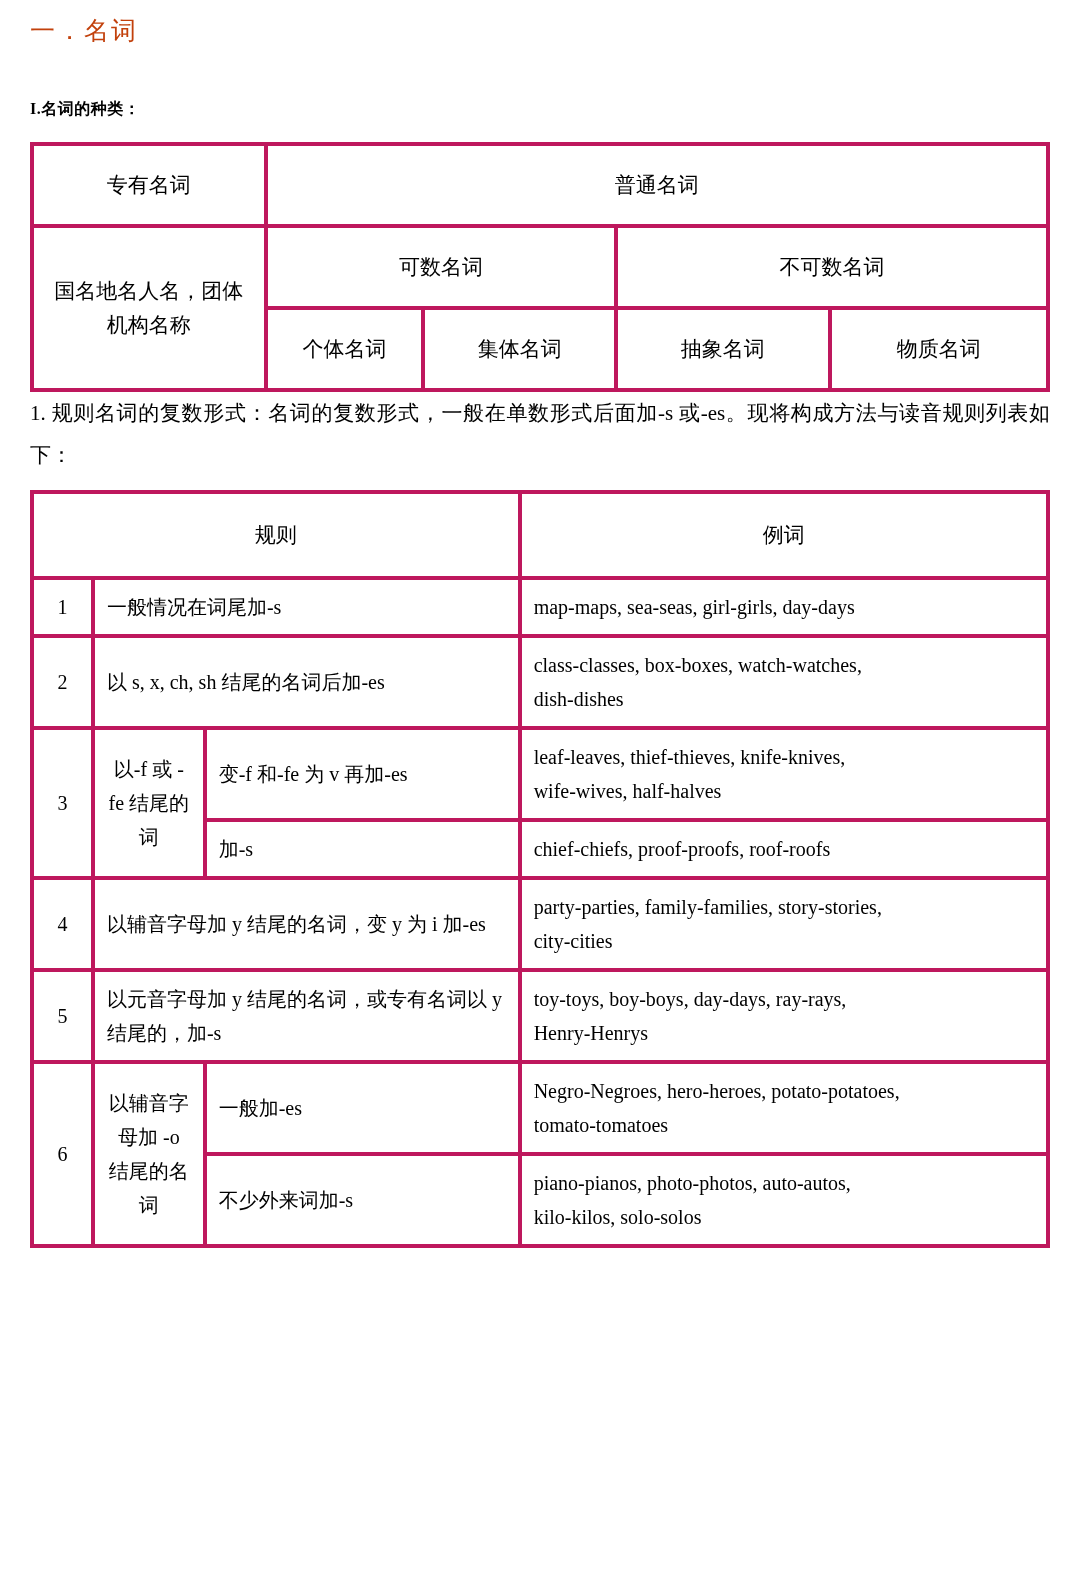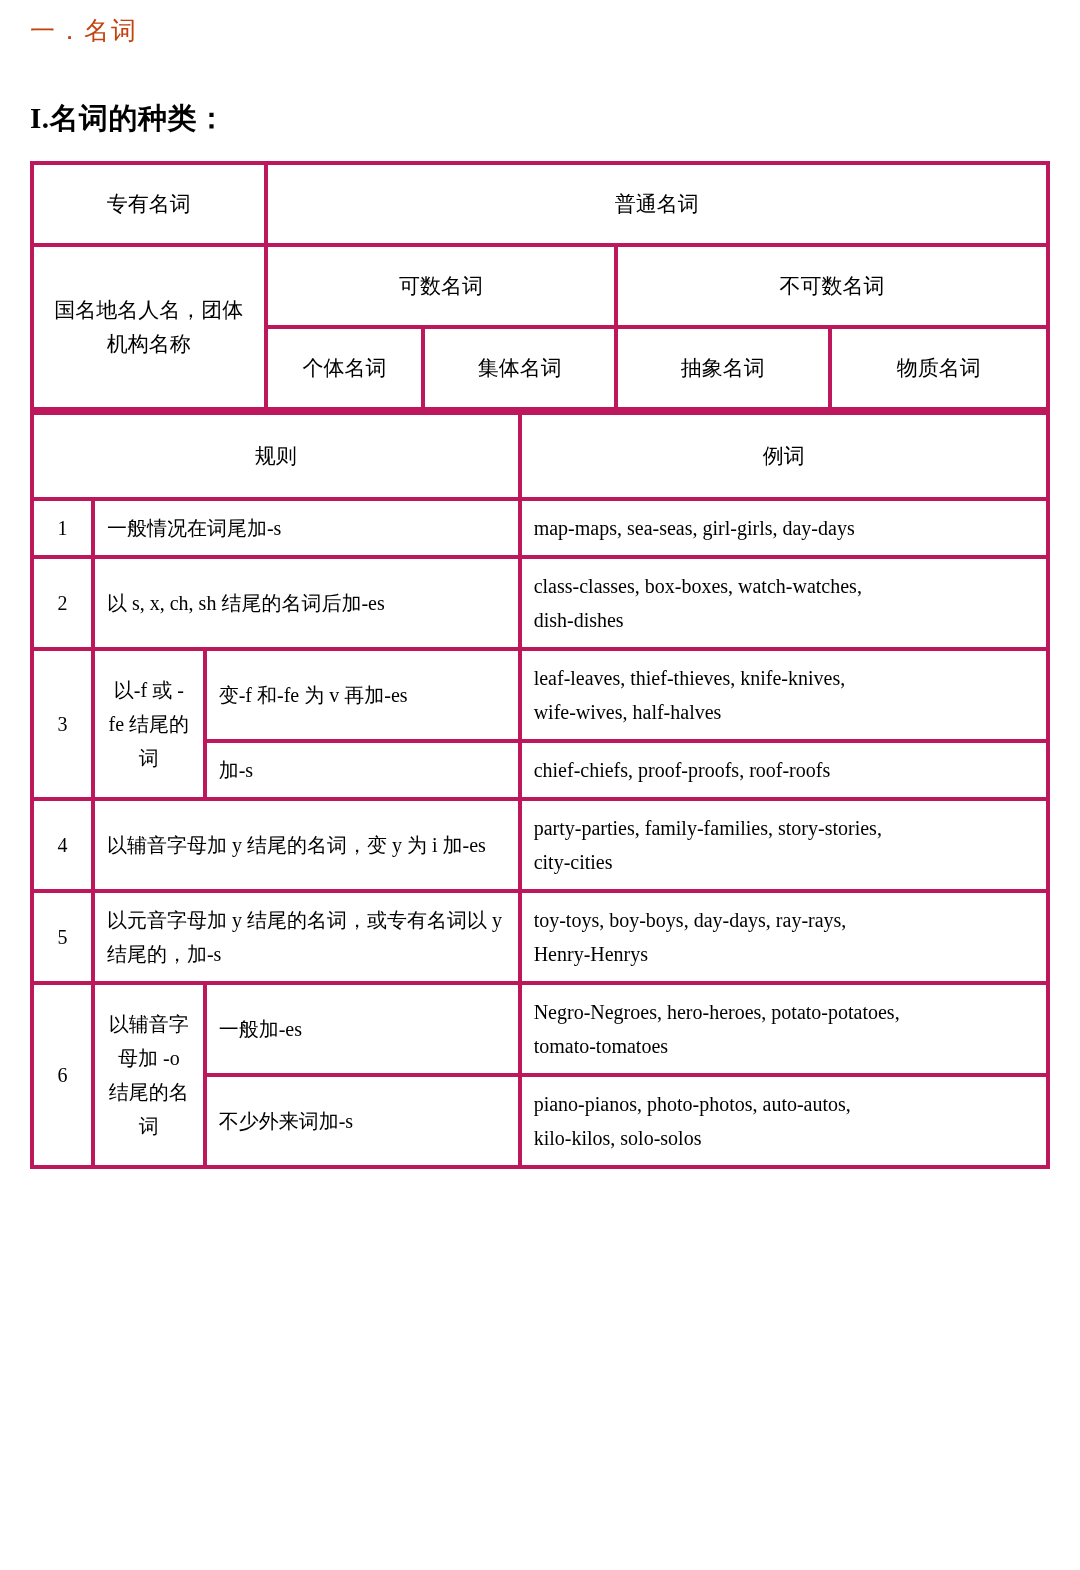--- a/index.html
+++ b/index.html
@@ -20,21 +20,21 @@
   }
   .doc-title {
     font-family: "Liberation Sans", sans-serif;
     font-size: 25px;
     color: #c2410c;
     letter-spacing: 2px;
     margin: 0 0 6px 0;
     font-weight: normal;
   }
   .section-heading {
-    font-size: 29px;
+    font-size: 16px;
     font-weight: bold;
     margin: 52px 0 22px 0;
     letter-spacing: 0.5px;
   }
   .section-heading.second {
     margin-top: 58px;
   }
   .para {
     font-size: 21px;
     line-height: 42px;
@@ -120,20 +120,21 @@
       <tr>
         <td>个体名词</td>
         <td>集体名词</td>
         <td>抽象名词</td>
         <td>物质名词</td>
       </tr>
     </tbody>
   </table>
 
 
+  <p class="para">1. 规则名词的复数形式：名词的复数形式，一般在单数形式后面加-s 或-es。现将构成方法与读音规则列表如下：</p>
 
   <table class="t2">
     <colgroup>
       <col style="width:6%">
       <col style="width:11%">
       <col style="width:31%">
       <col style="width:52%">
     </colgroup>
     <tbody>
       <tr>

